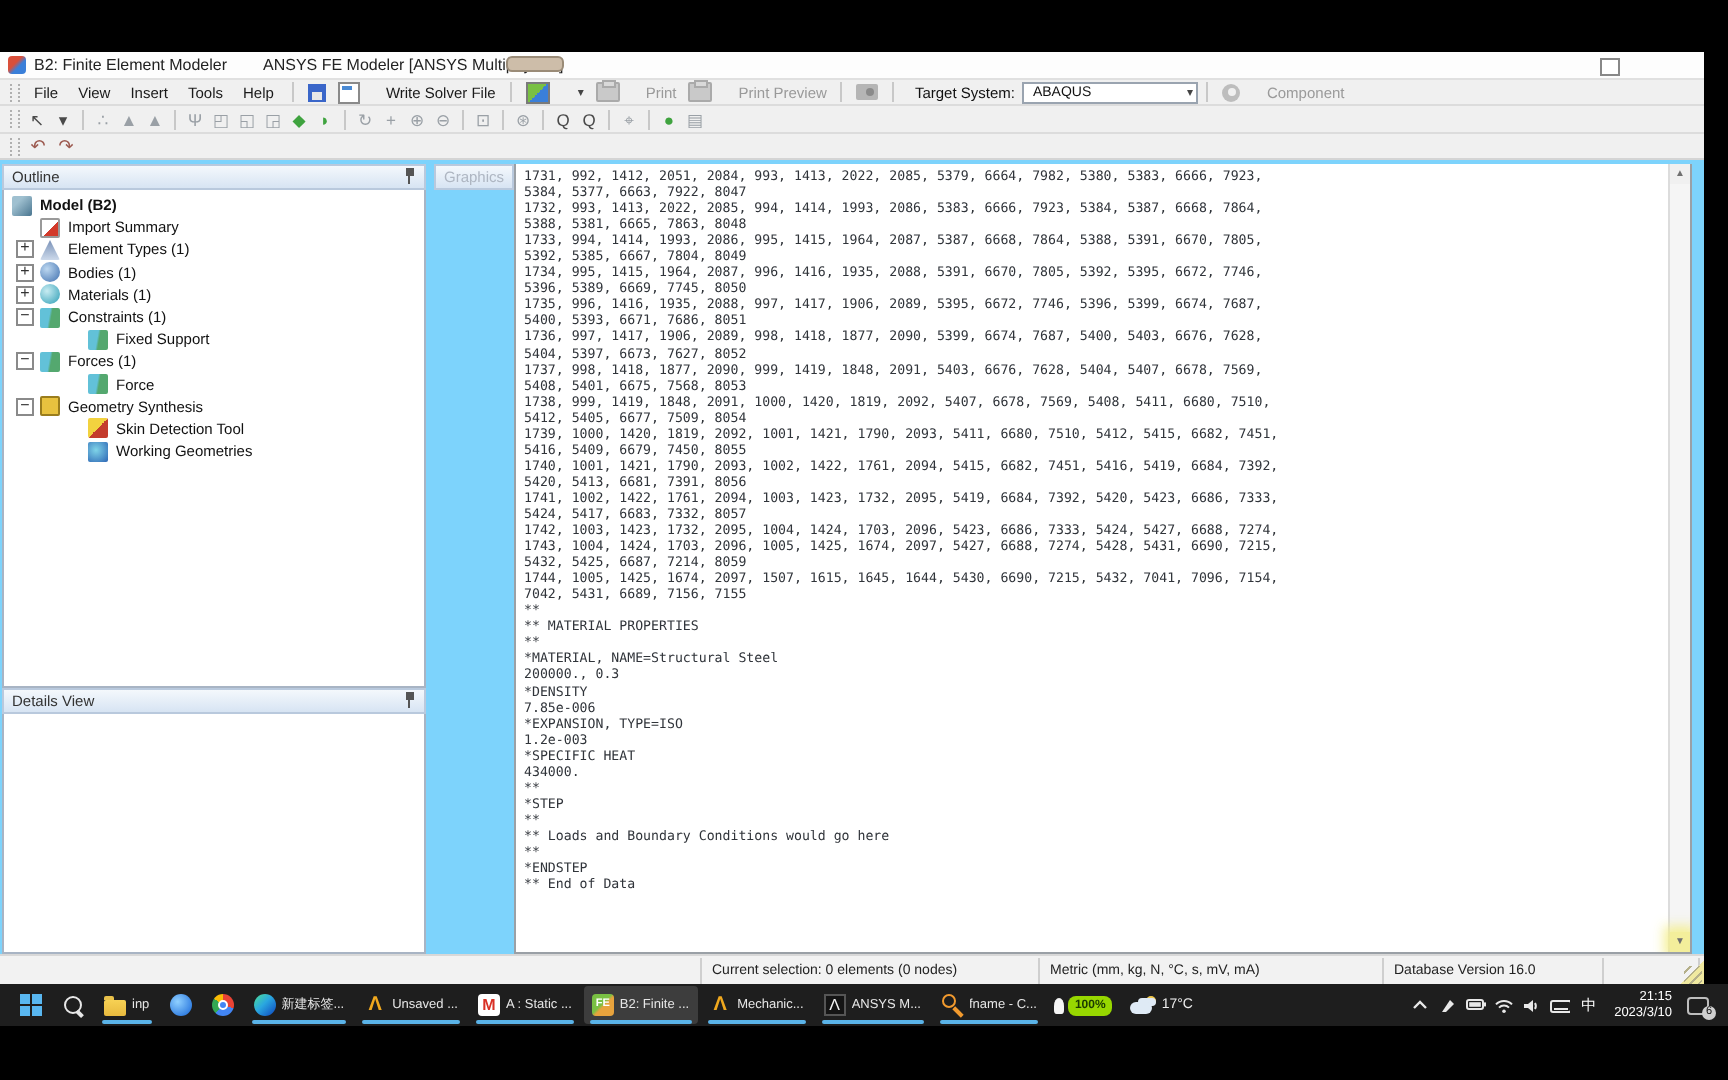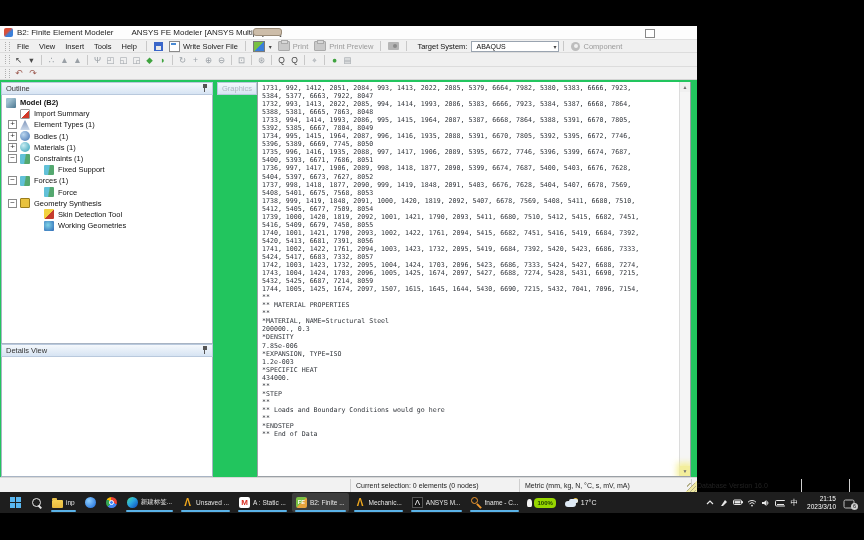--- a/index.html
+++ b/index.html
@@ -1,37 +1,37 @@
 <!DOCTYPE html>
 <html><head>
 <meta charset="utf-8">
 <style>
   html,body{margin:0;padding:0;width:864px;height:540px;background:#000;overflow:hidden;
     font-family:"Liberation Sans",sans-serif;-webkit-font-smoothing:antialiased;}
   .screen{position:absolute;left:0;top:0;width:864px;height:540px;background:#000;}
 
   
-  .app{position:absolute;left:0;top:26px;width:697px;height:466px;background:#ececec;}
+  .app{position:absolute;left:0;top:26px;width:852px;height:466px;background:#ececec;}
 
   .titlebar{position:absolute;left:0;top:0;width:100%;height:14px;background:#fdfdfd;
     display:flex;align-items:center;padding-left:4px;box-sizing:border-box;border-bottom:1px solid #e0e0e0;}
   .app-icon{width:9px;height:9px;border-radius:2px;margin-right:4px;flex:0 0 auto;
     background:linear-gradient(135deg,#d94f3a 40%,#3a7fd9 60%);}
   .title-text{font-size:8px;color:#222;white-space:nowrap;}
   .title-text2{font-size:8px;color:#222;margin-left:18px;white-space:nowrap;}
   .rec-pill{position:absolute;left:253px;top:2px;width:27px;height:6px;border-radius:3px;
     background:#cdbda9;border:1px solid #9a8b77;}
   .win-max{position:absolute;right:42px;top:3px;width:8px;height:7px;border:1px solid #888;background:#fff;}
 
   .menubar{position:absolute;left:0;top:14px;width:100%;height:13px;background:#f0f0f0;
     display:flex;align-items:center;padding-left:3px;box-sizing:border-box;border-bottom:1px solid #dcdcdc;}
   .grip{width:3px;height:9px;margin:0 2px;border-left:1px dotted #b0b0b0;border-right:1px dotted #b0b0b0;}
   .menu-item{font-size:7.5px;color:#1a1a1a;padding:0 5px;line-height:13px;}
   .vsep{width:1px;height:10px;background:#c8c8c8;margin:0 4px;}
-  .ibtn{display:flex;align-items:center;gap:3px;padding:0 3px;}
+  .ibtn{display:flex;align-items:center;gap:13px;padding:0 3px;}
   .save-ic{width:9px;height:9px;background:#3a66c9;position:relative;}
   .save-ic::after{content:"";position:absolute;left:2px;top:4px;width:5px;height:4px;background:#e8e8e8;}
   .wsf-ic{width:9px;height:9px;background:#fff;border:1px solid #8a8a8a;position:relative;}
   .wsf-ic::after{content:"";position:absolute;left:1px;top:1px;width:5px;height:2px;background:#4a8ad4;}
   .tb-label{font-size:7.5px;color:#1a1a1a;}
   .tb-label.gray{color:#9a9a9a;text-align:center;}
   .img-ic{width:10px;height:9px;background:linear-gradient(135deg,#79c043 50%,#3a7fd9 50%);border:1px solid #7a7a7a;}
   .caret{font-size:6px;color:#444;margin-left:1px;}
   .printer-ic{width:10px;height:8px;background:#c9c9c9;border:1px solid #aaa;border-radius:1px;position:relative;}
   .printer-ic::before{content:"";position:absolute;left:2px;top:-2px;width:5px;height:2px;background:#d9d9d9;border:1px solid #aaa;}
@@ -48,21 +48,21 @@
   .tbi{font-size:8.5px;line-height:12px;width:13px;text-align:center;color:#9aa0a6;}
   .tbi.dk{color:#4a4a4a;}
   .tbi.grn{color:#3fa33f;}
   .tsep{width:1px;height:10px;background:#c8c8c8;margin:0 3px;}
 
   .toolbar3{position:absolute;left:0;top:41px;width:100%;height:13px;background:#f0f0f0;
     display:flex;align-items:center;padding-left:3px;box-sizing:border-box;border-bottom:1px solid #d4d4d4;}
   .tbi3{font-size:9px;line-height:11px;width:14px;text-align:center;color:#9c5a50;}
 
   
-  .main{position:absolute;left:0;top:54px;width:100%;height:397px;background:#22c55e;}
+  .main{position:absolute;left:0;top:54px;width:100%;height:397px;background:#7dd3fc;}
 
   .left-col{position:absolute;left:1px;top:2px;width:212px;bottom:0;display:flex;flex-direction:column;}
   .panel-header{height:13px;background:linear-gradient(#f4f8fc,#d7e4f3);border:1px solid #b9c9dd;
     display:flex;align-items:center;justify-content:space-between;padding:0 4px;box-sizing:border-box;}
   .panel-title{font-size:7.5px;color:#333;}
   .panel-title.lt{color:#aeb6c2;}
   .pin{width:7px;height:9px;display:flex;flex-direction:column;align-items:center;}
   .pin::before{content:"";width:4px;height:4px;background:#555;}
   .pin::after{content:"";width:1px;height:4px;background:#555;}
   .tree-area{height:249px;background:#fff;border:1px solid #a8b4c4;border-top:none;overflow:hidden;padding-top:2px;box-sizing:border-box;}
@@ -366,20 +366,21 @@
               <div class="gline">1739, 1000, 1420, 1819, 2092, 1001, 1421, 1790, 2093, 5411, 6680, 7510, 5412, 5415, 6682, 7451,</div>
               <div class="gline">5416, 5409, 6679, 7450, 8055</div>
               <div class="gline">1740, 1001, 1421, 1790, 2093, 1002, 1422, 1761, 2094, 5415, 6682, 7451, 5416, 5419, 6684, 7392,</div>
               <div class="gline">5420, 5413, 6681, 7391, 8056</div>
               <div class="gline">1741, 1002, 1422, 1761, 2094, 1003, 1423, 1732, 2095, 5419, 6684, 7392, 5420, 5423, 6686, 7333,</div>
               <div class="gline">5424, 5417, 6683, 7332, 8057</div>
               <div class="gline">1742, 1003, 1423, 1732, 2095, 1004, 1424, 1703, 2096, 5423, 6686, 7333, 5424, 5427, 6688, 7274,</div>
               <div class="gline">1743, 1004, 1424, 1703, 2096, 1005, 1425, 1674, 2097, 5427, 6688, 7274, 5428, 5431, 6690, 7215,</div>
               <div class="gline">5432, 5425, 6687, 7214, 8059</div>
               <div class="gline">1744, 1005, 1425, 1674, 2097, 1507, 1615, 1645, 1644, 5430, 6690, 7215, 5432, 7041, 7096, 7154,</div>
+              <div class="gline">7042, 5431, 6689, 7156, 7155</div>
               <div class="gline">**</div>
               <div class="gline">** MATERIAL PROPERTIES</div>
               <div class="gline">**</div>
               <div class="gline">*MATERIAL, NAME=Structural Steel</div>
               <div class="gline">200000., 0.3</div>
               <div class="gline">*DENSITY</div>
               <div class="gline">7.85e-006</div>
               <div class="gline">*EXPANSION, TYPE=ISO</div>
               <div class="gline">1.2e-003</div>
               <div class="gline">*SPECIFIC HEAT</div>

